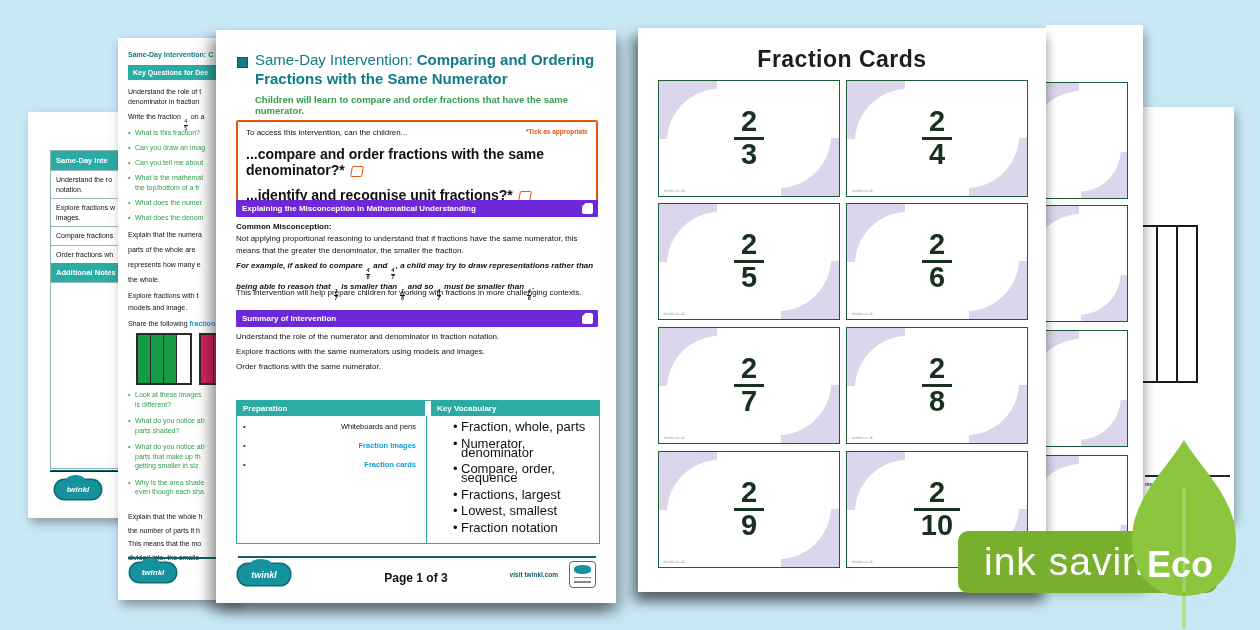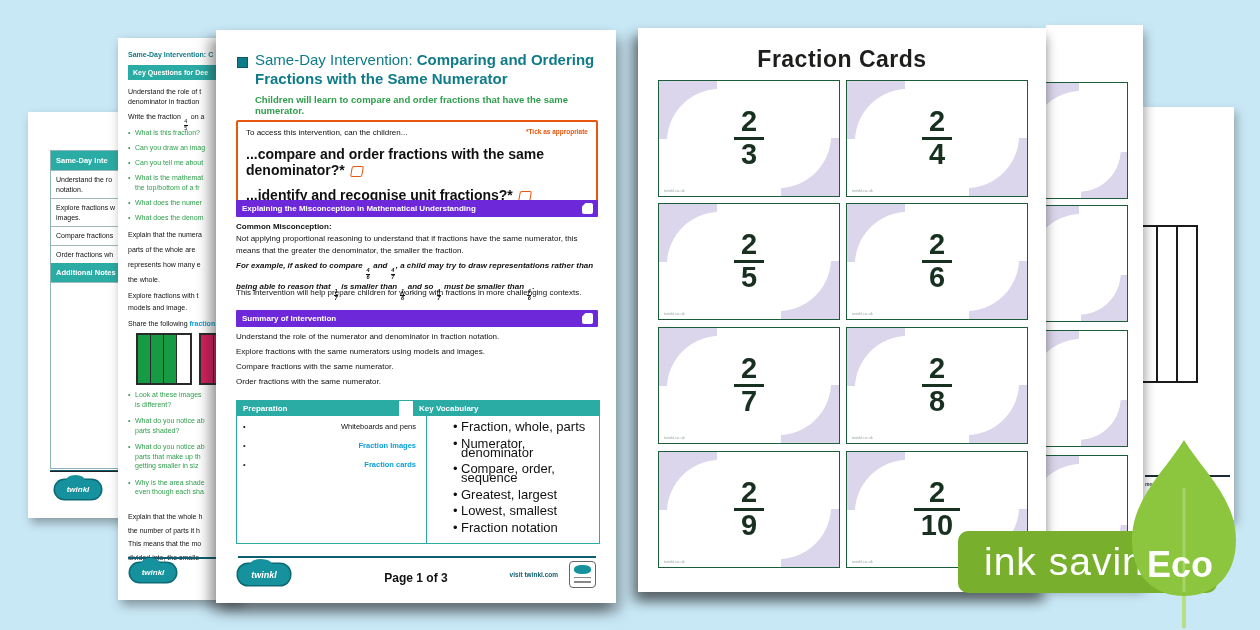--- a/index.html
+++ b/index.html
@@ -75,21 +75,21 @@
   .pc-example { position:absolute; left:20px; top:229px; width:362px; font-size:8px; line-height:13px; font-style:italic; font-weight:bold; }
   .pc-p2 { position:absolute; left:20px; top:258px; width:362px; font-size:8px; }
   .ifrac { display:inline-flex; flex-direction:column; align-items:center; vertical-align:-4px; margin:0 1px; line-height:1; }
   .ifn { font-size:5.5px; }
   .ifd { font-size:5.5px; border-top:0.8px solid currentColor; padding:0 0.5px; }
   .pc-summary { position:absolute; left:20px; top:302px; width:362px; }
   .pc-summary .sum-item { font-size:8px; line-height:10px; margin-bottom:5px; }
   .pc-table { position:absolute; left:20px; top:370px; width:364px; border:1.5px solid #2aaba4; background:#fff; }
   .pc-thead { display:flex; }
   .pc-thead .cell { background:#2aaba4; color:#fff; font-size:8px; font-weight:bold; padding:3px 6px; }
-  .pc-thead .c1 { width:162px; margin-right:14px; }
+  .pc-thead .c1 { width:188px; margin-right:6px; }
   .pc-thead .c2 { flex:1; }
   .pc-tbody { display:flex; }
   .pc-tbody .col1 { width:190px; border-right:1.5px solid #2aaba4; padding:6px 10px 4px 6px;text-align:right; }
   .pc-tbody .col2 { flex:1; padding:6px 6px 4px 6px; }
   .prep-item { position:relative; padding-left:8px; font-size:7.5px; line-height:9px; margin-bottom:10px; }
   .prep-item::before { content:'•'; position:absolute; left:0; }
   .prep-item.link { color:#0a9fd8; font-weight:bold; }
   .prep-item.link::before { color:#333; }
   .vocab-item { position:relative; padding-left:8px; font-size:13px; line-height:9px; margin-bottom:7.5px;margin-left:20px; }
   .vocab-item::before { content:'•'; position:absolute; left:0; }
@@ -288,40 +288,39 @@
       </span><span>.</span></div>
   <div class="pc-p2">This intervention will help prepare children for working with fractions in more challenging contexts.</div>
 
   <div class="sec-head pc-sec2">
     <span>Summary of Intervention</span>
     <span class="sec-icon"></span>
   </div>
   <div class="pc-summary">
       <div class="sum-item">Understand the role of the numerator and denominator in fraction notation.</div>
       <div class="sum-item">Explore fractions with the same numerators using models and images.</div>
-      <div class="sum-item">Compare fractions with the same numerator.</div>
       <div class="sum-item">Order fractions with the same numerator.</div>
     </div>
 
   <div class="pc-table">
     <div class="pc-thead">
       <div class="cell c1">Preparation</div>
       <div class="cell c2">Key Vocabulary</div>
     </div>
     <div class="pc-tbody">
       <div class="col1">
           <div class="prep-item">Whiteboards and pens</div>
           <div class="prep-item link">Fraction Images</div>
           <div class="prep-item link">Fraction cards</div>
         </div>
       <div class="col2">
           <div class="vocab-item">Fraction, whole, parts</div>
           <div class="vocab-item">Numerator, denominator</div>
           <div class="vocab-item">Compare, order, sequence</div>
-          <div class="vocab-item">Greatest, largest</div>
+          <div class="vocab-item">Fractions, largest</div>
           <div class="vocab-item">Lowest, smallest</div>
           <div class="vocab-item">Fraction notation</div>
         </div>
     </div>
   </div>
 
   <div class="pc-footline"></div>
   <div class="tw-logo" style="left:22px;top:534px;width:52px;height:21px;font-size:9px;">
       <span>twinkl</span>
     </div>

